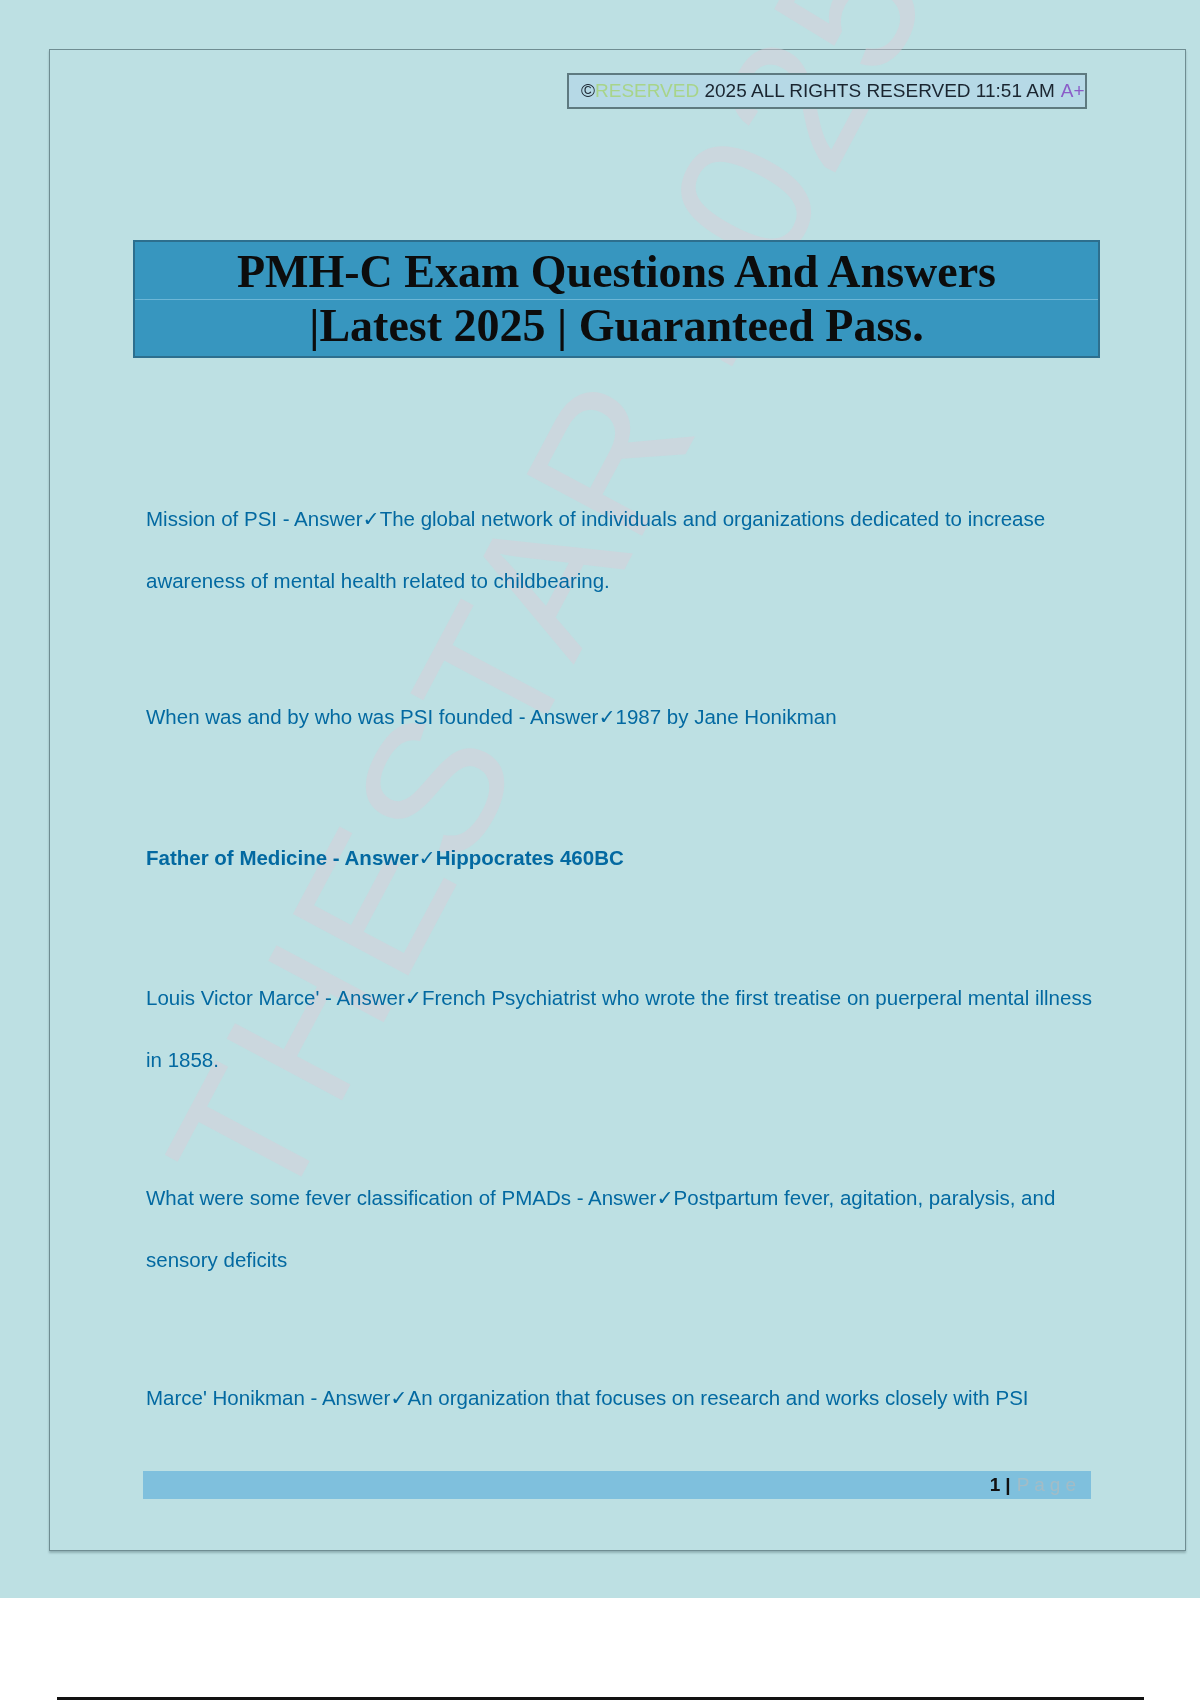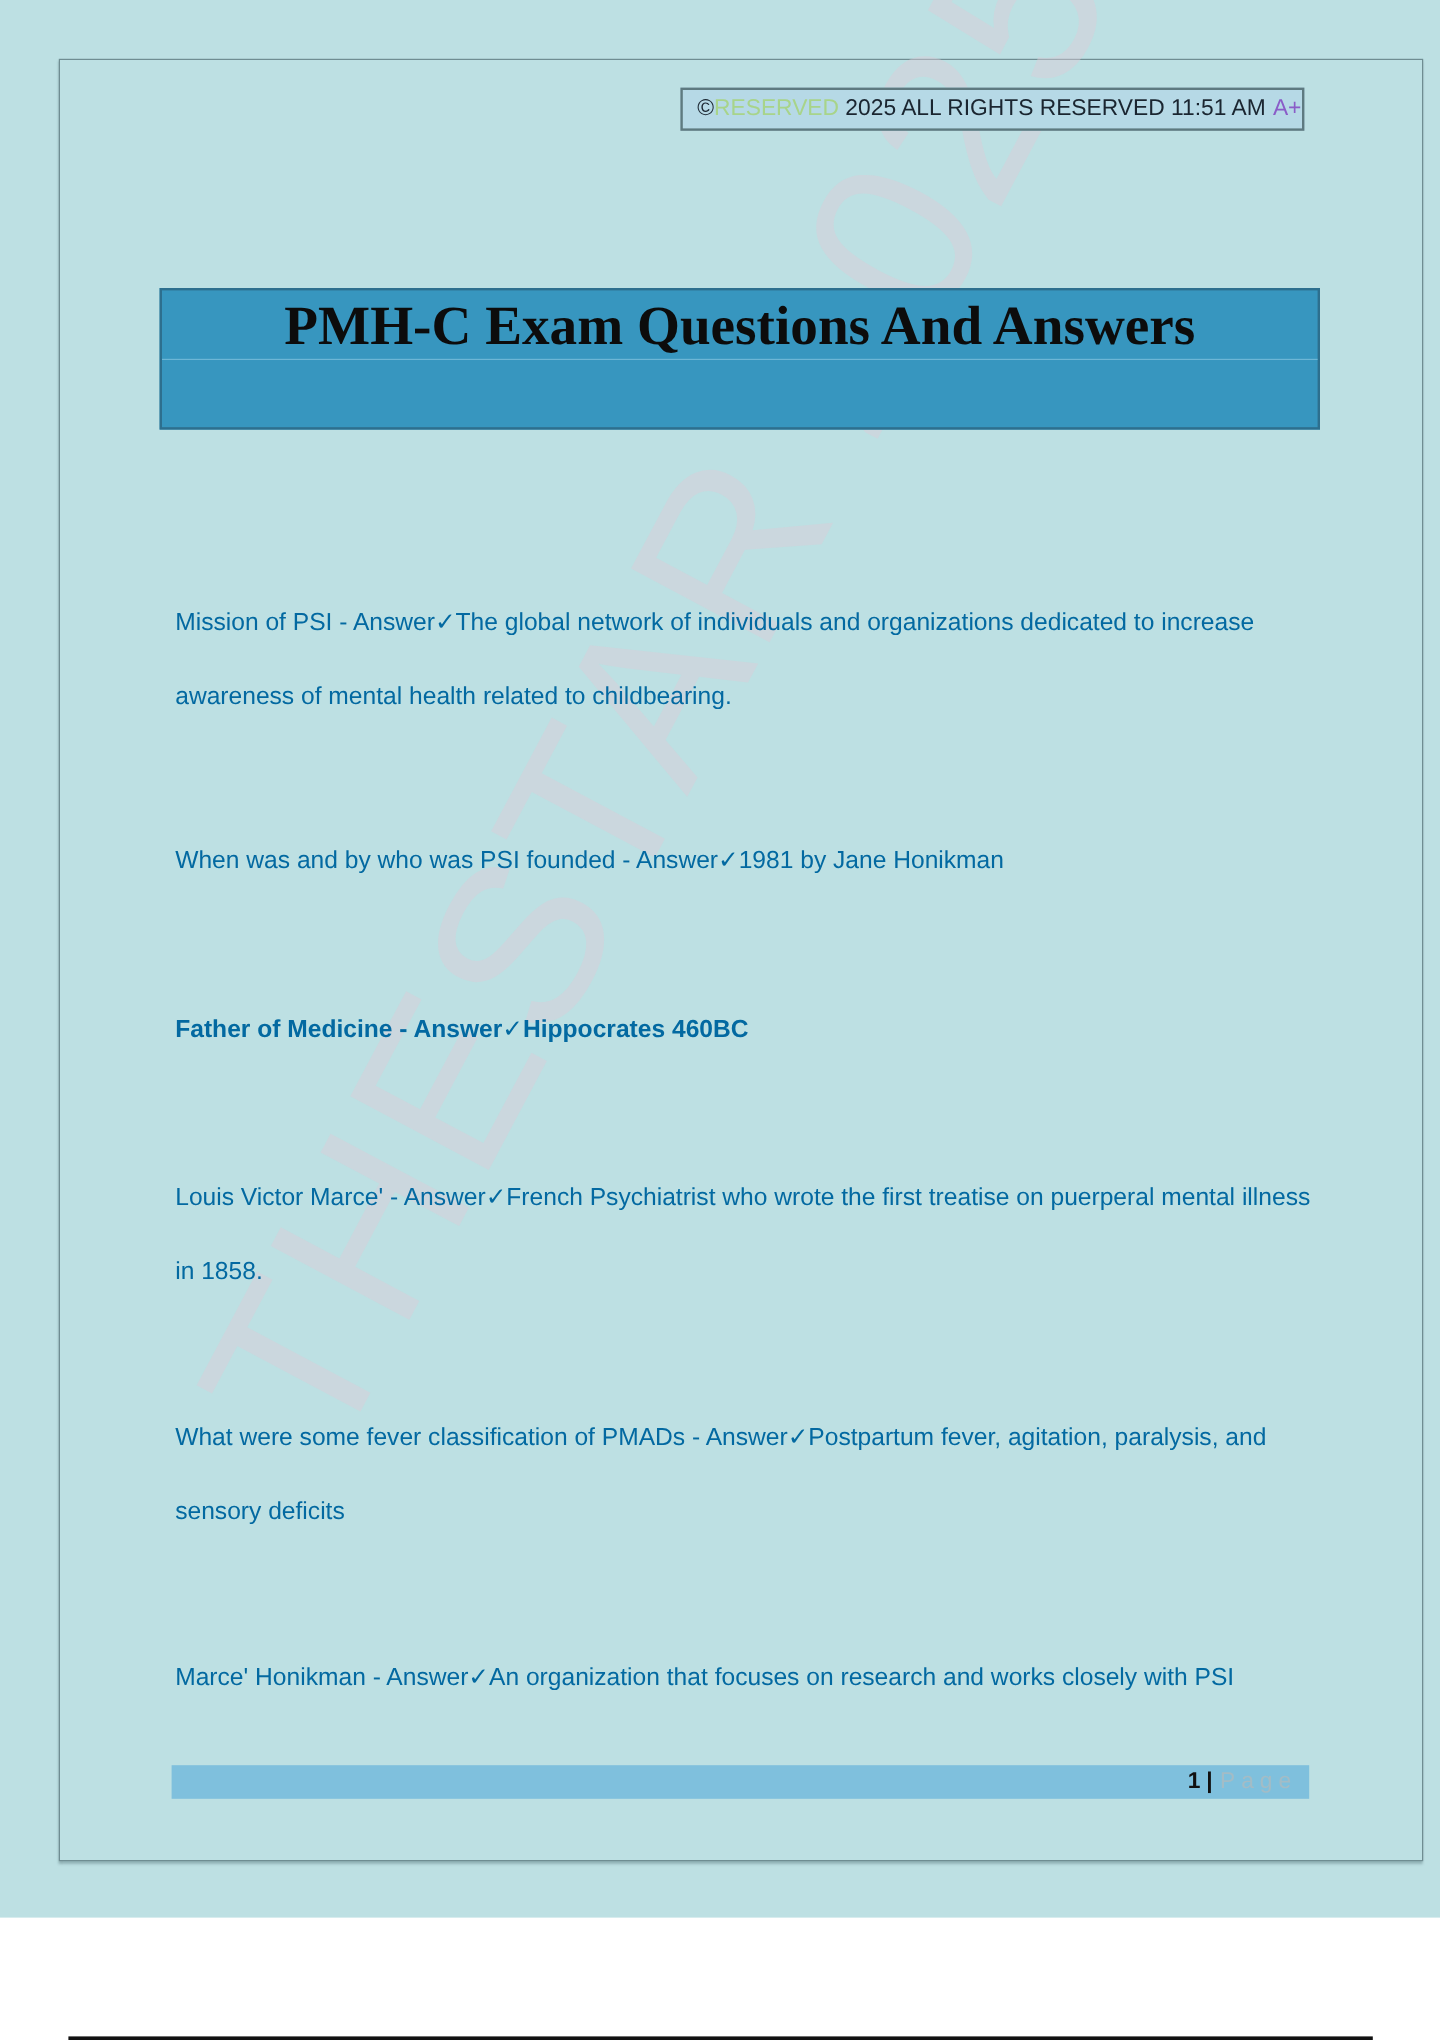--- a/index.html
+++ b/index.html
@@ -85,28 +85,29 @@
 <div class="header-box">
   <span class="copy">©</span>
   <span class="brand">RESERVED</span>
   <span class="copy" style="white-space:pre;"> 2025 ALL RIGHTS RESERVED 11:51 AM</span>
   <span class="grade">A+</span>
 </div>
 
 <div class="title-banner">
   <div class="divider-line"></div>
   <span class="line">PMH-C Exam Questions And Answers</span>
+  <span class="line">|Latest 2025 | Guaranteed Pass.</span>
 </div>
 
 <div class="qa" style="top:488px;">
   <span class="q">Mission of PSI - Answer✓</span><span class="a">The global network of individuals and organizations dedicated to increase awareness of mental health related to childbearing.</span>
 </div>
 
 <div class="qa" style="top:686px;">
-  <span class="q">When was and by who was PSI founded - Answer✓</span><span class="a">1981 by Jane Honikman</span>
+  <span class="q">When was and by who was PSI founded - Answer✓</span><span class="a">1987 by Jane Honikman</span>
 </div>
 
 <div class="qa" style="top:827px;font-weight:bold;">
   <span class="q">Father of Medicine - Answer✓</span><span class="a">Hippocrates 460BC</span>
 </div>
 
 <div class="qa" style="top:967px;">
   <span class="q">Louis Victor Marce' - Answer✓</span><span class="a">French Psychiatrist who wrote the first treatise on puerperal mental illness in 1858.</span>
 </div>
 

